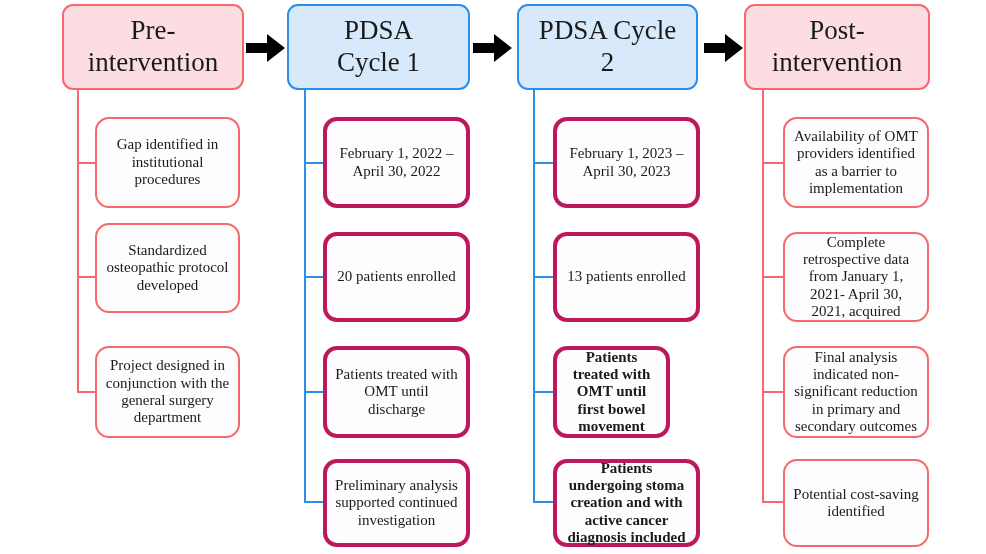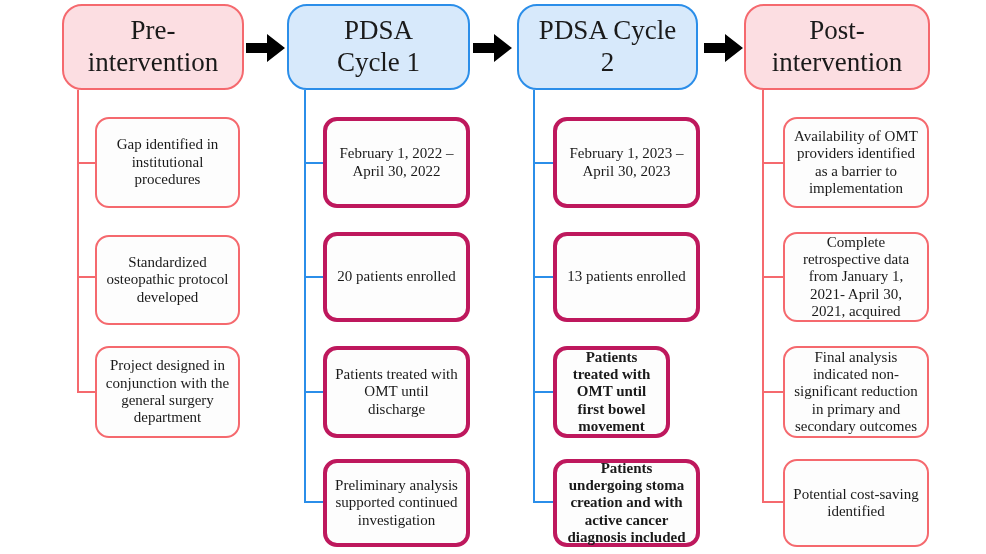--- a/index.html
+++ b/index.html
@@ -9,21 +9,21 @@
     background:#ffffff;
     font-family:"Liberation Serif","DejaVu Serif",serif;
     color:#1a1a1a;
     overflow:hidden;
   }
   
   .hdr{
     position:absolute;
     top:4px;height:86px;
     box-sizing:border-box;
-    border-radius:20px;
+    border-radius:11px;
     display:flex;align-items:center;justify-content:center;
     text-align:center;
     font-size:27px;line-height:1.18;
     white-space:pre-line;
   }
   .hdr.pink{background:#fcdee2;border:2.5px solid #f5696e;}
   .hdr.blue{background:#d7e9fb;border:2.5px solid #2b8ee9;}
   
   .box{
     position:absolute;
@@ -95,21 +95,21 @@
   <div class="stub line-blue" style="left:533px;top:391px;width:20px"></div>
   <div class="stub line-blue" style="left:533px;top:501px;width:20px"></div>
 
   <div class="vline line-pink" style="left:762px;top:90px;height:413px"></div>
   <div class="stub line-pink" style="left:762px;top:162px;width:21px"></div>
   <div class="stub line-pink" style="left:762px;top:276px;width:21px"></div>
   <div class="stub line-pink" style="left:762px;top:391px;width:21px"></div>
   <div class="stub line-pink" style="left:762px;top:501px;width:21px"></div>
 
   <div class="box pink" style="left:95px;top:117px;width:145px;height:91px">Gap identified in institutional procedures</div>
-  <div class="box pink" style="left:95px;top:235px;width:145px;height:90px">Standardized osteopathic protocol developed</div>
+  <div class="box pink" style="left:95px;top:223px;width:145px;height:90px">Standardized osteopathic protocol developed</div>
   <div class="box pink" style="left:95px;top:346px;width:145px;height:92px">Project designed in conjunction with the general surgery department</div>
 
   <div class="box blue" style="left:323px;top:117px;width:147px;height:91px">February 1, 2022 – April 30, 2022</div>
   <div class="box blue" style="left:323px;top:232px;width:147px;height:90px">20 patients enrolled</div>
   <div class="box blue" style="left:323px;top:346px;width:147px;height:92px">Patients treated with OMT until discharge</div>
   <div class="box blue" style="left:323px;top:459px;width:147px;height:88px">Preliminary analysis supported continued investigation</div>
 
   <div class="box blue" style="left:553px;top:117px;width:147px;height:91px">February 1, 2023 – April 30, 2023</div>
   <div class="box blue" style="left:553px;top:232px;width:147px;height:90px">13 patients enrolled</div>
   <div class="box blue bold" style="left:553px;top:346px;width:117px;height:92px">Patients treated with OMT until first bowel movement</div>

